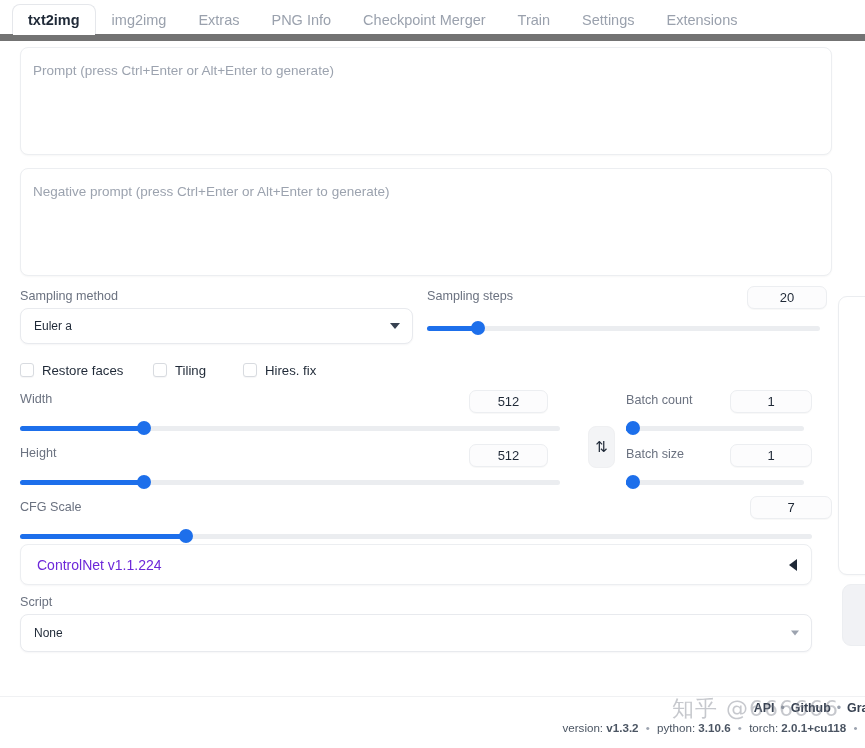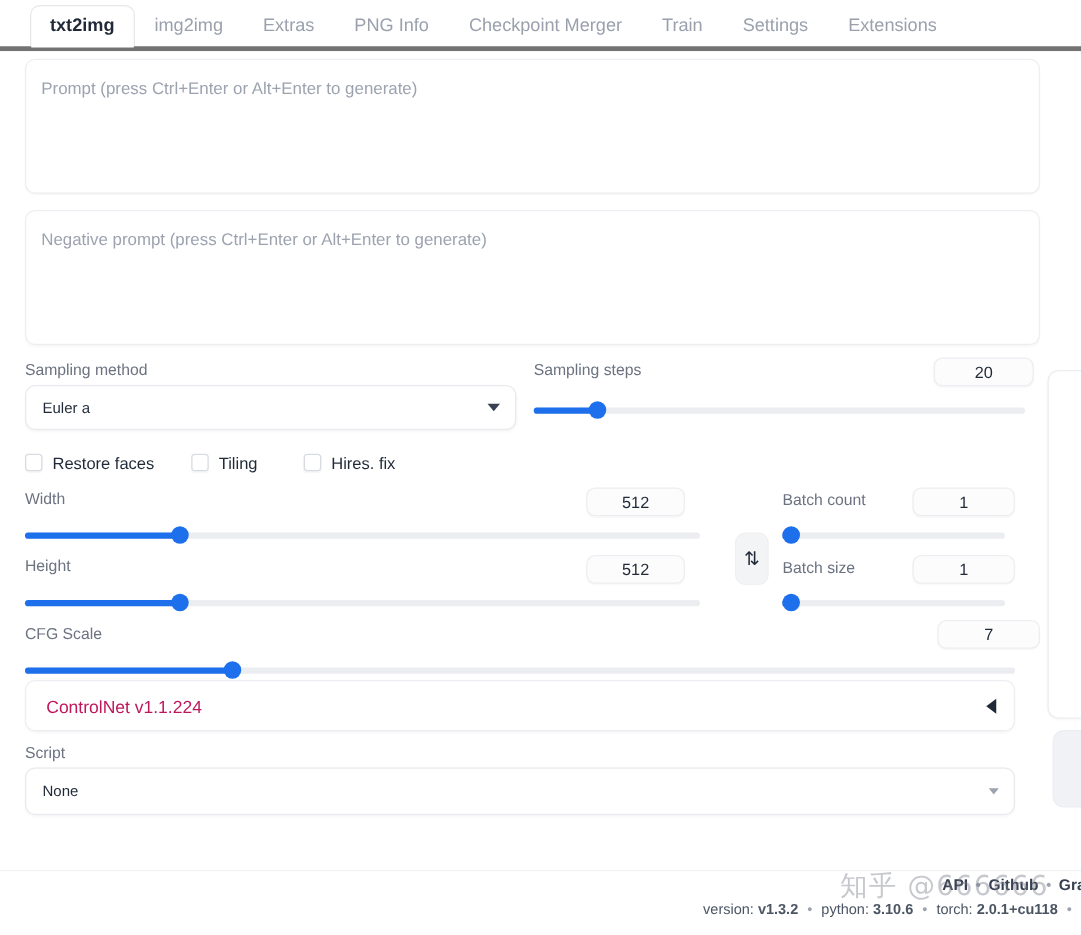--- a/index.html
+++ b/index.html
@@ -11,23 +11,23 @@
     font-size: 13px;
     color: #1f2937;
     overflow: hidden;
     position: relative;
   }
 
   
   .tabbar {
     position: absolute; left: 0; top: 0; width: 865px; height: 41px;
     background: #ffffff;
-    border-bottom: 4px solid #737373;
+    border-bottom: 7px solid #737373;
     display: flex; align-items: stretch;
-    padding-left: 24px;
+    padding-left: 12px;
   }
   .tab {
     display: flex; align-items: center;
     padding: 0 15px;
     font-size: 14.5px;
     color: #9aa1ad;
     cursor: pointer;
     border: 1px solid transparent;
     border-bottom: none;
     margin-top: 4px;
@@ -193,21 +193,21 @@
   .accordion {
     position: absolute;
     height: 41px;
     border: 1px solid #eceef1;
     border-radius: 8px;
     background: #fff;
     box-shadow: 0 1px 2px rgba(17,24,39,.04);
     display: flex; align-items: center;
     padding: 0 16px;
     font-size: 14px;
-    color: #be185d;
+    color: #6d28d9;
     cursor: pointer;
   }
   .accordion .tri {
     position: absolute; right: 14px; top: 50%; transform: translateY(-50%);
     width: 0; height: 0;
     border-top: 6px solid transparent;
     border-bottom: 6px solid transparent;
     border-right: 8px solid #1f2937;
   }
 

